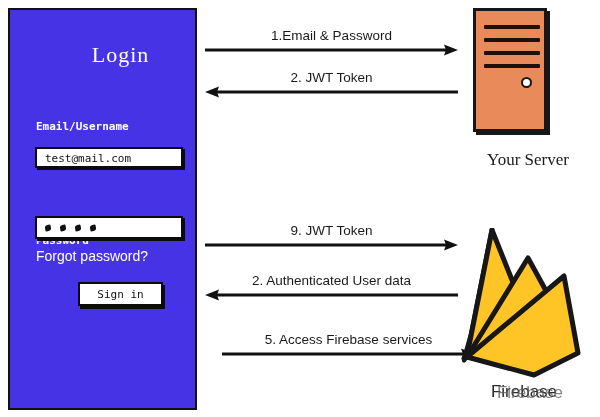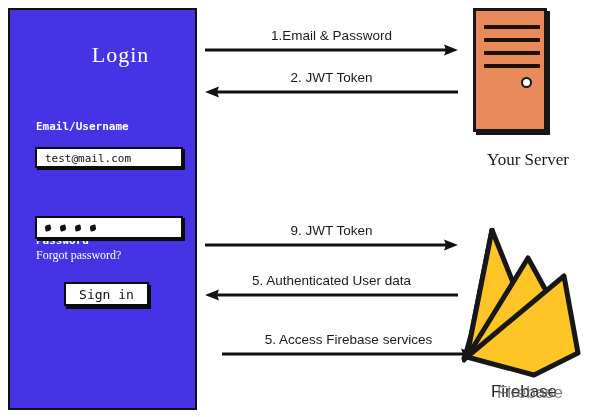--- a/index.html
+++ b/index.html
@@ -89,39 +89,39 @@
     background: #111111;
     border-radius: 50% 10% 50% 10%;
     transform: rotate(-12deg);
   }
 
   .forgot-link {
     position: absolute;
     left: 26px;
     top: 238px;
     color: #ffffff;
-    font-family: Liberation Serif, serif;
-    font-size: 12px;
+    font-family: Liberation Sans, sans-serif;
+    font-size: 14px;
   }
 
   .signin-button {
     position: absolute;
-    left: 54px;
+    left: 68px;
     top: 272px;
     width: 85px;
     height: 24px;
     background: #ffffff;
     border: 2px solid #0b0b0b;
     box-sizing: border-box;
     box-shadow: 2px 3px 0 #0b0b0b;
     display: flex;
     align-items: center;
     justify-content: center;
     font-family: "DejaVu Sans Mono", monospace;
-    font-size: 13px;
+    font-size: 11px;
     color: #111111;
     cursor: pointer;
   }
 
   
   .arrow {
     position: absolute;
     height: 26px;
   }
   .arrow .a-label {
@@ -260,21 +260,21 @@
 
   <div class="arrow" id="arrow-2" style="left:205px; top:223px; width:253px;">
     <span class="a-label">9. JWT Token</span>
     <svg width="253" height="14" viewBox="0 0 253 14">
       <line x1="0" y1="7" x2="245" y2="7" stroke="#111" stroke-width="3"></line>
       <polygon points="253,7 239,1.5 241,7 239,12.5" fill="#111"></polygon>
     </svg>
   </div>
 
   <div class="arrow" id="arrow-3" style="left:205px; top:273px; width:253px;">
-    <span class="a-label">5. Authenticated User data</span>
+    <span class="a-label">2. Authenticated User data</span>
     <svg width="253" height="14" viewBox="0 0 253 14">
       <line x1="8" y1="7" x2="253" y2="7" stroke="#111" stroke-width="3"></line>
       <polygon points="0,7 14,1.5 12,7 14,12.5" fill="#111"></polygon>
     </svg>
   </div>
 
   <div class="arrow" id="arrow-4" style="left:222px; top:332px; width:253px;">
     <span class="a-label">5. Access Firebase services</span>
     <svg width="253" height="14" viewBox="0 0 253 14">
       <line x1="0" y1="7" x2="245" y2="7" stroke="#111" stroke-width="3"></line>

